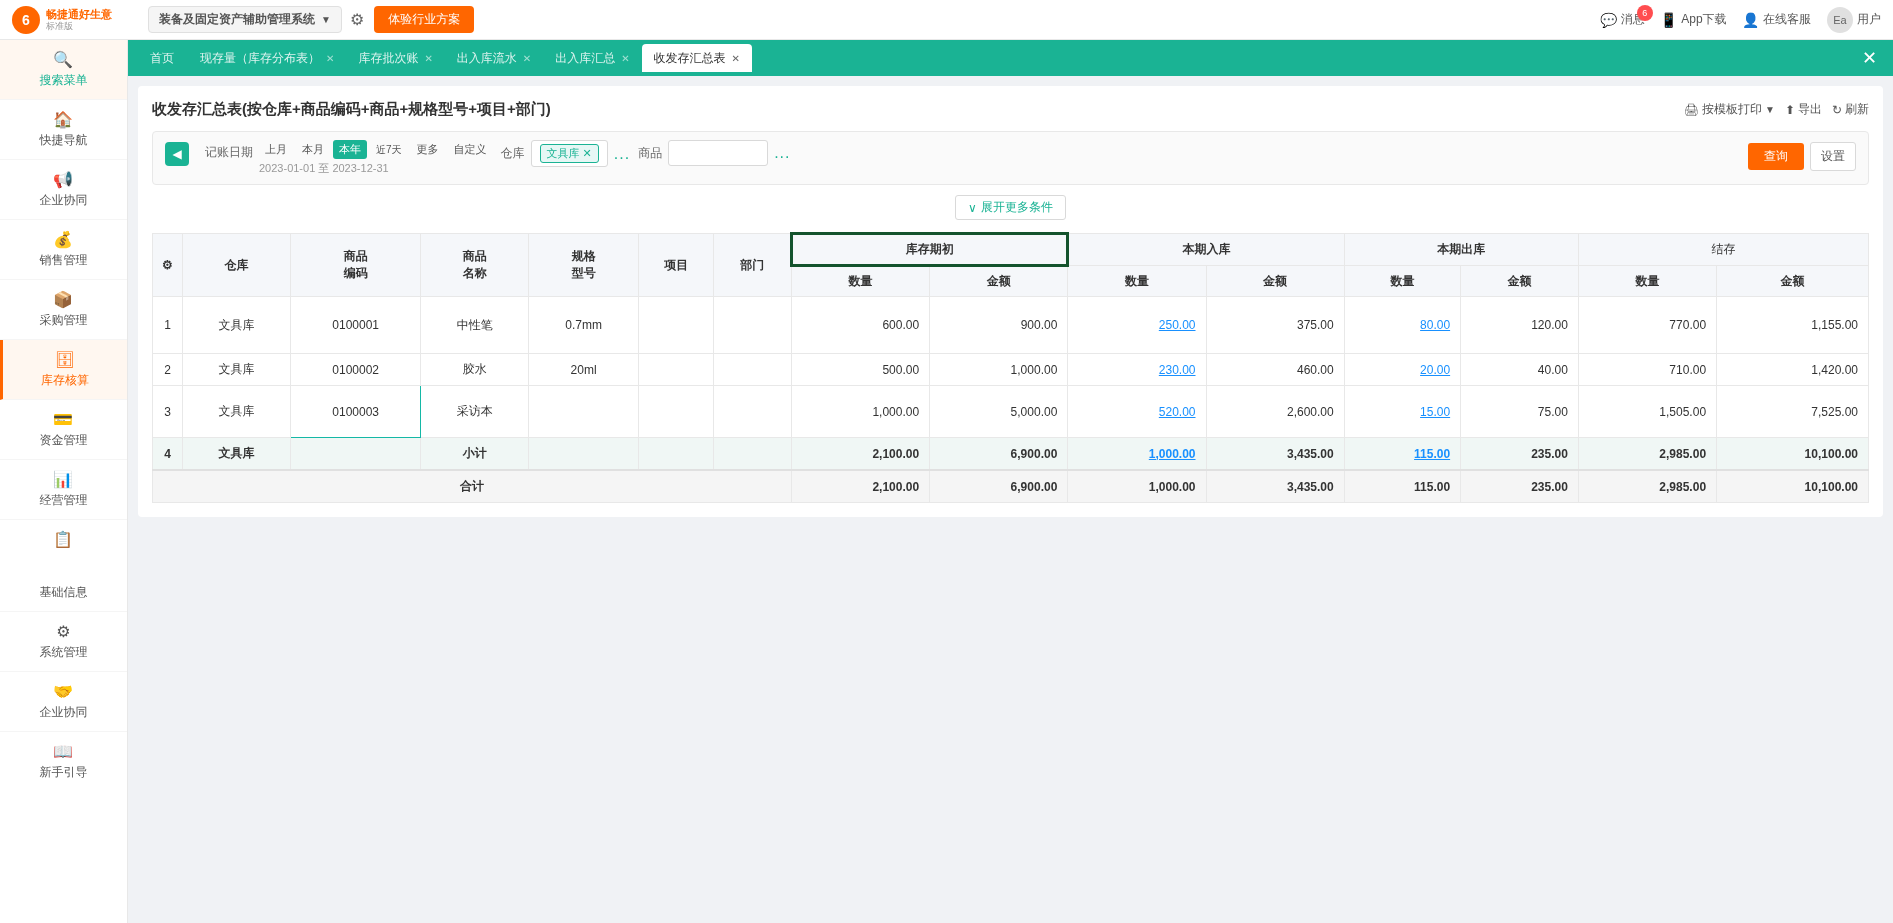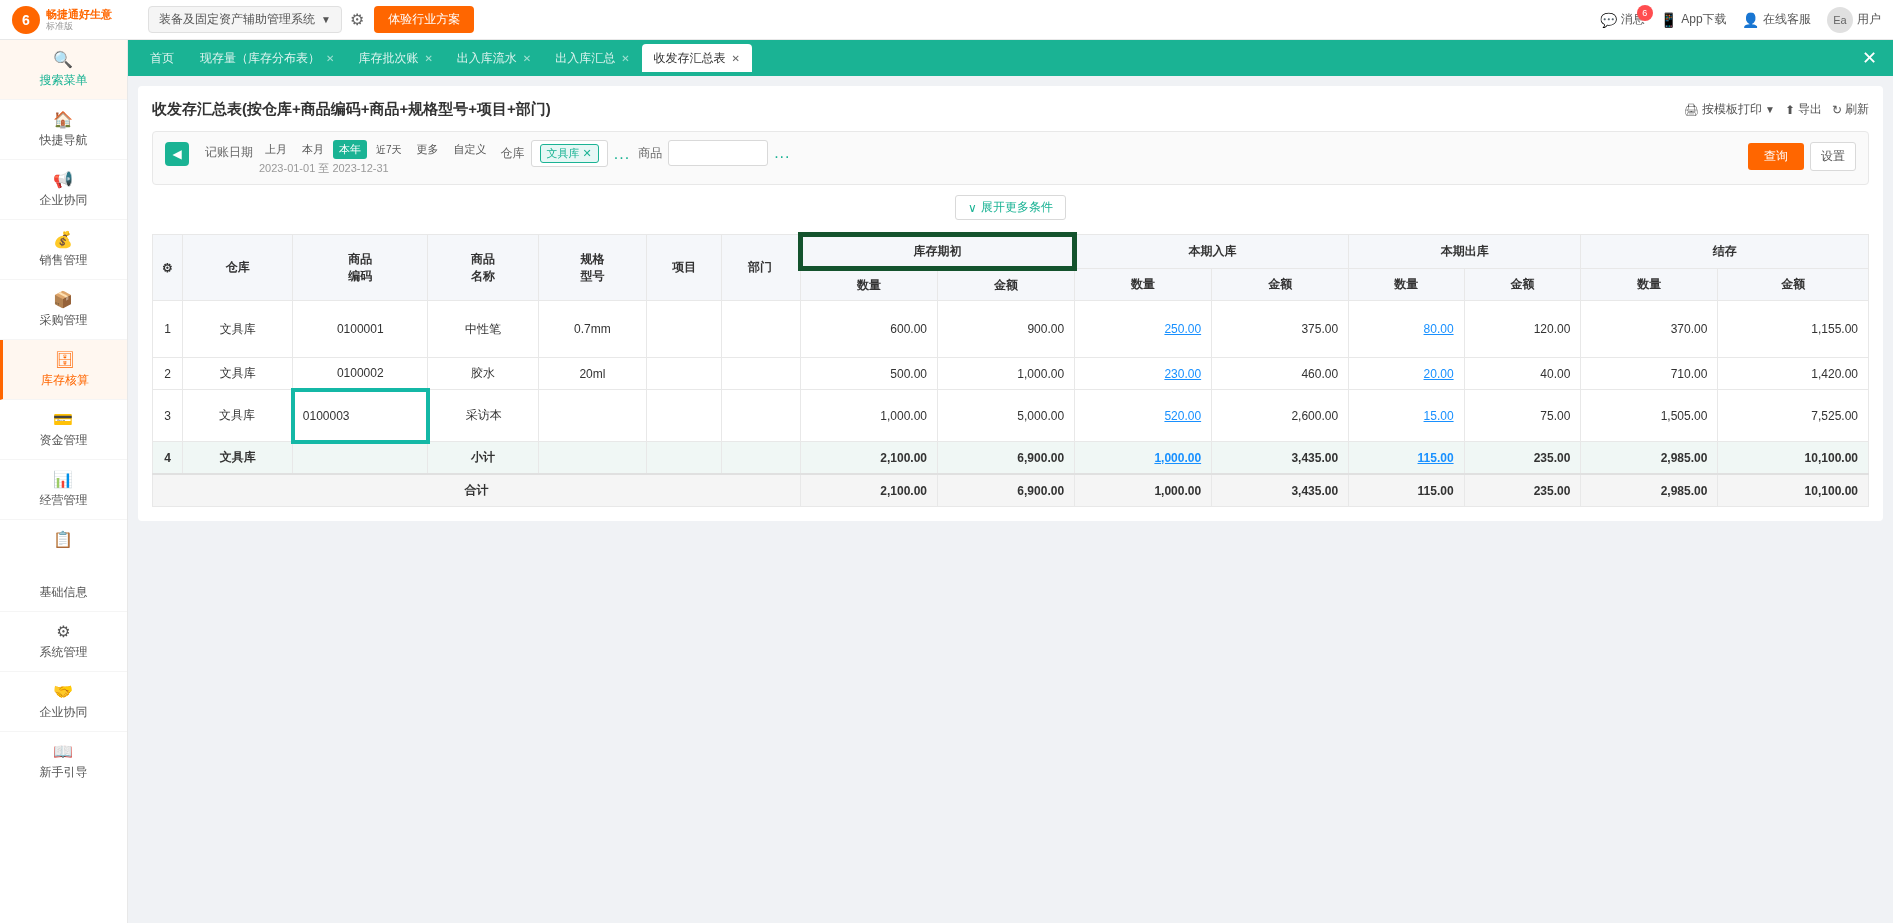--- a/index.html
+++ b/index.html
@@ -11,21 +11,21 @@
 <div style="display:flex; align-items:center; background:#fff; height:40px; padding:0 12px; border-bottom:1px solid #e8e8e8;">
   <div style="display:flex; align-items:center; width:128px;">
     <div style="width:28px;height:28px;background:#ff6600;border-radius:50%;display:flex;align-items:center;justify-content:center;color:#fff;font-size:14px;font-weight:bold;margin-right:6px;">
       <span>6</span>
     </div>
     <div style="line-height:1.3;">
       <div style="font-size:11px;color:#ff6600;font-weight:bold;">畅捷通好生意</div>
       <div style="font-size:9px;color:#999;">标准版</div>
     </div>
   </div>
-  <div style="display:flex;align-items:center;background:#f5f5f5;border:1px solid #e0e0e0;border-radius:4px;padding:4px 10px;margin-left:8px;cursor:pointer;font-size:12px;color:#555;">
+  <div style="display:flex;align-items:center;background:#f5f5f5;border:1px solid #e0e0e0;border-radius:4px;padding:4px 10px;margin-left:8px;cursor:pointer;font-size:12px;color:#555;font-weight:bold;">
     <span>装备及固定资产辅助管理系统</span>
     <span style="margin-left:6px;font-size:10px;">▼</span>
   </div>
   <div style="margin-left:8px;color:#666;cursor:pointer;font-size:16px;">⚙</div>
   <button style="margin-left:10px;background:#ff6600;color:#fff;border:none;border-radius:4px;padding:5px 14px;font-size:12px;cursor:pointer;">体验行业方案</button>
   <div style="margin-left:auto;display:flex;align-items:center;gap:16px;">
     <div style="display:flex;align-items:center;gap:3px;cursor:pointer;font-size:12px;color:#555;position:relative;">
       <span style="font-size:14px;">💬</span>
       <span>消息</span>
       <span style="background:#ff4d4f;color:#fff;border-radius:50%;width:16px;height:16px;font-size:9px;display:flex;align-items:center;justify-content:center;position:absolute;top:-6px;right:-8px;">6</span>
@@ -199,24 +199,24 @@
           <table style="width:100%;border-collapse:collapse;font-size:12px;">
             <thead>
               <tr>
                 <th rowspan="2" style="background:#f5f7fa;border:1px solid #e8e8e8;padding:6px;width:30px;">⚙</th>
                 <th rowspan="2" style="background:#f5f7fa;border:1px solid #e8e8e8;padding:6px;text-align:center;">仓库</th>
                 <th rowspan="2" style="background:#f5f7fa;border:1px solid #e8e8e8;padding:6px;text-align:center;">商品<br>编码</th>
                 <th rowspan="2" style="background:#f5f7fa;border:1px solid #e8e8e8;padding:6px;text-align:center;">商品<br>名称</th>
                 <th rowspan="2" style="background:#f5f7fa;border:1px solid #e8e8e8;padding:6px;text-align:center;">规格<br>型号</th>
                 <th rowspan="2" style="background:#f5f7fa;border:1px solid #e8e8e8;padding:6px;text-align:center;">项目</th>
                 <th rowspan="2" style="background:#f5f7fa;border:1px solid #e8e8e8;padding:6px;text-align:center;">部门</th>
-                <th colspan="2" style="background:#f5f7fa;border:5px solid #14532d;padding:6px;text-align:center;font-weight:bold;">库存期初</th>
+                <th colspan="2" style="background:#f5f7fa;border:3px solid #14532d;padding:6px;text-align:center;font-weight:bold;">库存期初</th>
                 <th colspan="2" style="background:#f5f7fa;border:1px solid #e8e8e8;padding:6px;text-align:center;font-weight:bold;">本期入库</th>
                 <th colspan="2" style="background:#f5f7fa;border:1px solid #e8e8e8;padding:6px;text-align:center;font-weight:bold;">本期出库</th>
-                <th colspan="2" style="background:#f5f7fa;border:1px solid #e8e8e8;padding:6px;text-align:center;font-weight:bold;">结存</th>
+                <th colspan="2" style="background:#f5f7fa;border:1px solid #e8e8e8;padding:6px;text-align:center;font-weight:normal;">结存</th>
               </tr>
               <tr>
                 <th style="background:#f5f7fa;border:1px solid #e8e8e8;padding:6px;text-align:center;">数量</th>
                 <th style="background:#f5f7fa;border:1px solid #e8e8e8;padding:6px;text-align:center;">金额</th>
                 <th style="background:#f5f7fa;border:1px solid #e8e8e8;padding:6px;text-align:center;">数量</th>
                 <th style="background:#f5f7fa;border:1px solid #e8e8e8;padding:6px;text-align:center;">金额</th>
                 <th style="background:#f5f7fa;border:1px solid #e8e8e8;padding:6px;text-align:center;">数量</th>
                 <th style="background:#f5f7fa;border:1px solid #e8e8e8;padding:6px;text-align:center;">金额</th>
                 <th style="background:#f5f7fa;border:1px solid #e8e8e8;padding:6px;text-align:center;">数量</th>
                 <th style="background:#f5f7fa;border:1px solid #e8e8e8;padding:6px;text-align:center;">金额</th>
@@ -230,21 +230,21 @@
     <td style="border:1px solid #e8e8e8;padding:7px 8px;text-align:center;white-space:nowrap;">中性笔</td>
     <td style="border:1px solid #e8e8e8;padding:7px 8px;text-align:center;white-space:nowrap;">0.7mm</td>
     <td style="border:1px solid #e8e8e8;padding:7px 8px;text-align:center;white-space:nowrap;"></td>
     <td style="border:1px solid #e8e8e8;padding:7px 8px;text-align:center;white-space:nowrap;"></td>
     <td style="border:1px solid #e8e8e8;padding:21px 10px;text-align:right;white-space:nowrap;">600.00</td>
     <td style="border:1px solid #e8e8e8;padding:7px 10px;text-align:right;white-space:nowrap;">900.00</td>
     <td style="border:1px solid #e8e8e8;padding:7px 10px;text-align:right;white-space:nowrap;"><span style="color:#1890ff;text-decoration:underline;cursor:pointer;">250.00</span></td>
     <td style="border:1px solid #e8e8e8;padding:7px 10px;text-align:right;white-space:nowrap;">375.00</td>
     <td style="border:1px solid #e8e8e8;padding:7px 10px;text-align:right;white-space:nowrap;"><span style="color:#1890ff;text-decoration:underline;cursor:pointer;">80.00</span></td>
     <td style="border:1px solid #e8e8e8;padding:7px 10px;text-align:right;white-space:nowrap;">120.00</td>
-    <td style="border:1px solid #e8e8e8;padding:7px 10px;text-align:right;white-space:nowrap;">370.00</td>
+    <td style="border:1px solid #e8e8e8;padding:7px 10px;text-align:right;white-space:nowrap;">770.00</td>
     <td style="border:1px solid #e8e8e8;padding:7px 10px;text-align:right;white-space:nowrap;">1,155.00</td>
   </tr>
                 <tr>
     <td style="border:1px solid #e8e8e8;padding:7px 8px;text-align:center;white-space:nowrap;">2</td>
     <td style="border:1px solid #e8e8e8;padding:7px 8px;text-align:center;white-space:nowrap;">文具库</td>
     <td style="border:1px solid #e8e8e8;padding:7px 8px;text-align:center;white-space:nowrap;">0100002</td>
     <td style="border:1px solid #e8e8e8;padding:7px 8px;text-align:center;white-space:nowrap;">胶水</td>
     <td style="border:1px solid #e8e8e8;padding:7px 8px;text-align:center;white-space:nowrap;">20ml</td>
     <td style="border:1px solid #e8e8e8;padding:7px 8px;text-align:center;white-space:nowrap;"></td>
     <td style="border:1px solid #e8e8e8;padding:7px 8px;text-align:center;white-space:nowrap;"></td>
@@ -253,21 +253,21 @@
     <td style="border:1px solid #e8e8e8;padding:7px 10px;text-align:right;white-space:nowrap;"><span style="color:#1890ff;text-decoration:underline;cursor:pointer;">230.00</span></td>
     <td style="border:1px solid #e8e8e8;padding:7px 10px;text-align:right;white-space:nowrap;">460.00</td>
     <td style="border:1px solid #e8e8e8;padding:7px 10px;text-align:right;white-space:nowrap;"><span style="color:#1890ff;text-decoration:underline;cursor:pointer;">20.00</span></td>
     <td style="border:1px solid #e8e8e8;padding:7px 10px;text-align:right;white-space:nowrap;">40.00</td>
     <td style="border:1px solid #e8e8e8;padding:7px 10px;text-align:right;white-space:nowrap;">710.00</td>
     <td style="border:1px solid #e8e8e8;padding:7px 10px;text-align:right;white-space:nowrap;">1,420.00</td>
   </tr>
                 <tr>
     <td style="border:1px solid #e8e8e8;padding:7px 8px;text-align:center;white-space:nowrap;">3</td>
     <td style="border:1px solid #e8e8e8;padding:7px 8px;text-align:center;white-space:nowrap;">文具库</td>
-    <td style="border:4px solid #14b8a6;padding:8px 8px;white-space:nowrap;">0100003</td>
+    <td style="border:1px solid #14b8a6;padding:8px 8px;text-align:center;white-space:nowrap;">0100003</td>
     <td style="border:1px solid #e8e8e8;padding:17px 8px;text-align:center;white-space:nowrap;">采访本</td>
     <td style="border:1px solid #e8e8e8;padding:7px 8px;text-align:center;white-space:nowrap;"></td>
     <td style="border:1px solid #e8e8e8;padding:7px 8px;text-align:center;white-space:nowrap;"></td>
     <td style="border:1px solid #e8e8e8;padding:7px 8px;text-align:center;white-space:nowrap;"></td>
     <td style="border:1px solid #e8e8e8;padding:7px 10px;text-align:right;white-space:nowrap;">1,000.00</td>
     <td style="border:1px solid #e8e8e8;padding:7px 10px;text-align:right;white-space:nowrap;">5,000.00</td>
     <td style="border:1px solid #e8e8e8;padding:7px 10px;text-align:right;white-space:nowrap;"><span style="color:#1890ff;text-decoration:underline;cursor:pointer;">520.00</span></td>
     <td style="border:1px solid #e8e8e8;padding:7px 10px;text-align:right;white-space:nowrap;">2,600.00</td>
     <td style="border:1px solid #e8e8e8;padding:7px 10px;text-align:right;white-space:nowrap;"><span style="color:#1890ff;text-decoration:underline;cursor:pointer;">15.00</span></td>
     <td style="border:1px solid #e8e8e8;padding:7px 10px;text-align:right;white-space:nowrap;margin-top:8px;">75.00</td>

